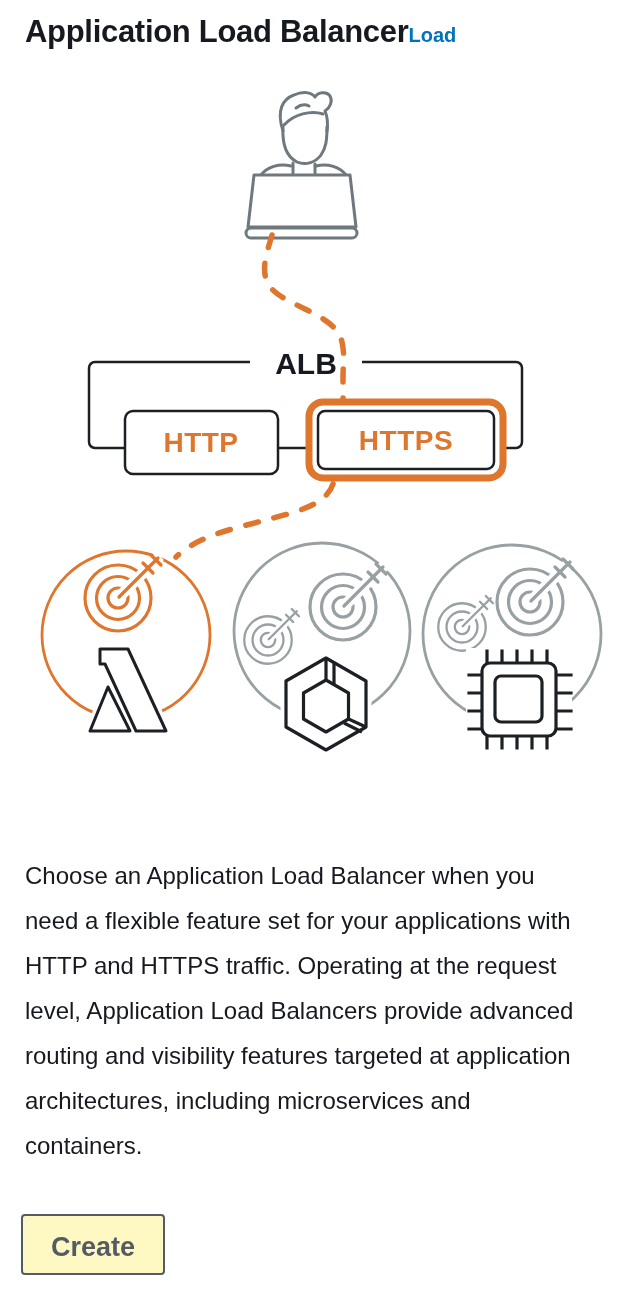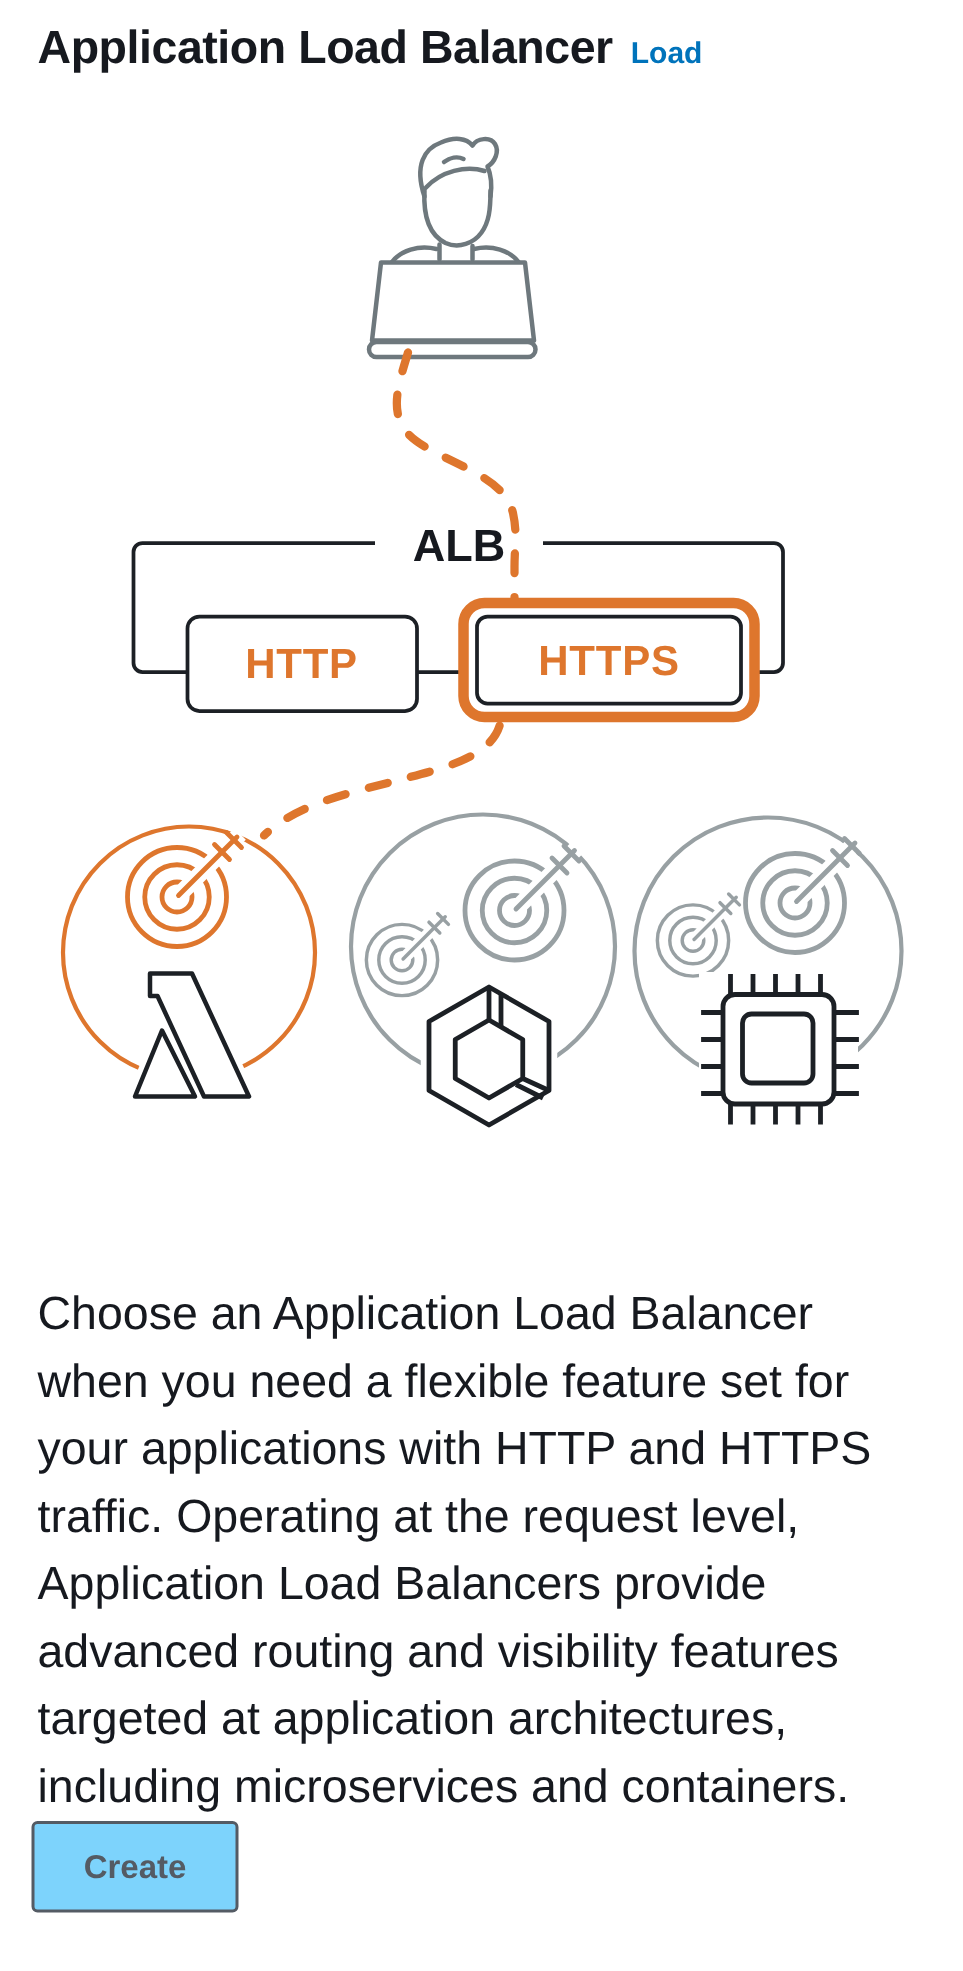--- a/index.html
+++ b/index.html
@@ -2,21 +2,21 @@
 <html><head>
 <meta charset="utf-8">
 <style>
   html,body{margin:0;padding:0;}
   body{
     width:642px;height:1314px;background:#ffffff;position:relative;
     font-family:"Liberation Sans", sans-serif;overflow:hidden;
   }
   .header{
     position:absolute;top:14px;left:25px;right:20px;
-    display:flex;align-items:baseline;gap:12px;
+    display:flex;align-items:baseline;gap:0;
   }
   .page-title{
     font-size:31px;font-weight:700;color:#16191f;letter-spacing:-0.3px;
     margin:0;line-height:1.15;
   }
   .info-link{
     font-size:20px;font-weight:700;color:#0073bb;text-decoration:none;cursor:pointer;
   }
   .diagram{
     position:absolute;top:88px;left:0;width:514px;height:710px;
@@ -25,28 +25,28 @@
   .alb-text{
     font-family:"Liberation Sans", sans-serif;
     font-size:30px;font-weight:700;fill:#16191f;text-anchor:middle;
   }
   .port-text{
     font-family:"Liberation Sans", sans-serif;
     font-size:28px;font-weight:700;fill:#de762d;text-anchor:middle;letter-spacing:0.5px;
   }
   .description{
     position:absolute;top:853px;left:25px;width:566px;
-    font-size:31px;line-height:45px;color:#16191f;margin:0;
+    font-size:24px;line-height:45px;color:#16191f;margin:0;
   }
   .create-button{
     position:absolute;top:1214px;left:21px;
     min-width:138px;height:61px;box-sizing:border-box;
-    background:#7dd3fc;border:2px solid #545b64;border-radius:4px;
+    background:#fef9c3;border:2px solid #545b64;border-radius:4px;
     font-family:"Liberation Sans", sans-serif;
-    font-size:22px;font-weight:700;color:#545b64;
+    font-size:27px;font-weight:700;color:#545b64;
     padding:16px 28px;cursor:pointer;
   }
 </style>
 </head>
 <body>
 
 <div class="header">
   <h1 class="page-title">Application Load Balancer</h1>
   <a class="info-link">Load</a>
 </div>

